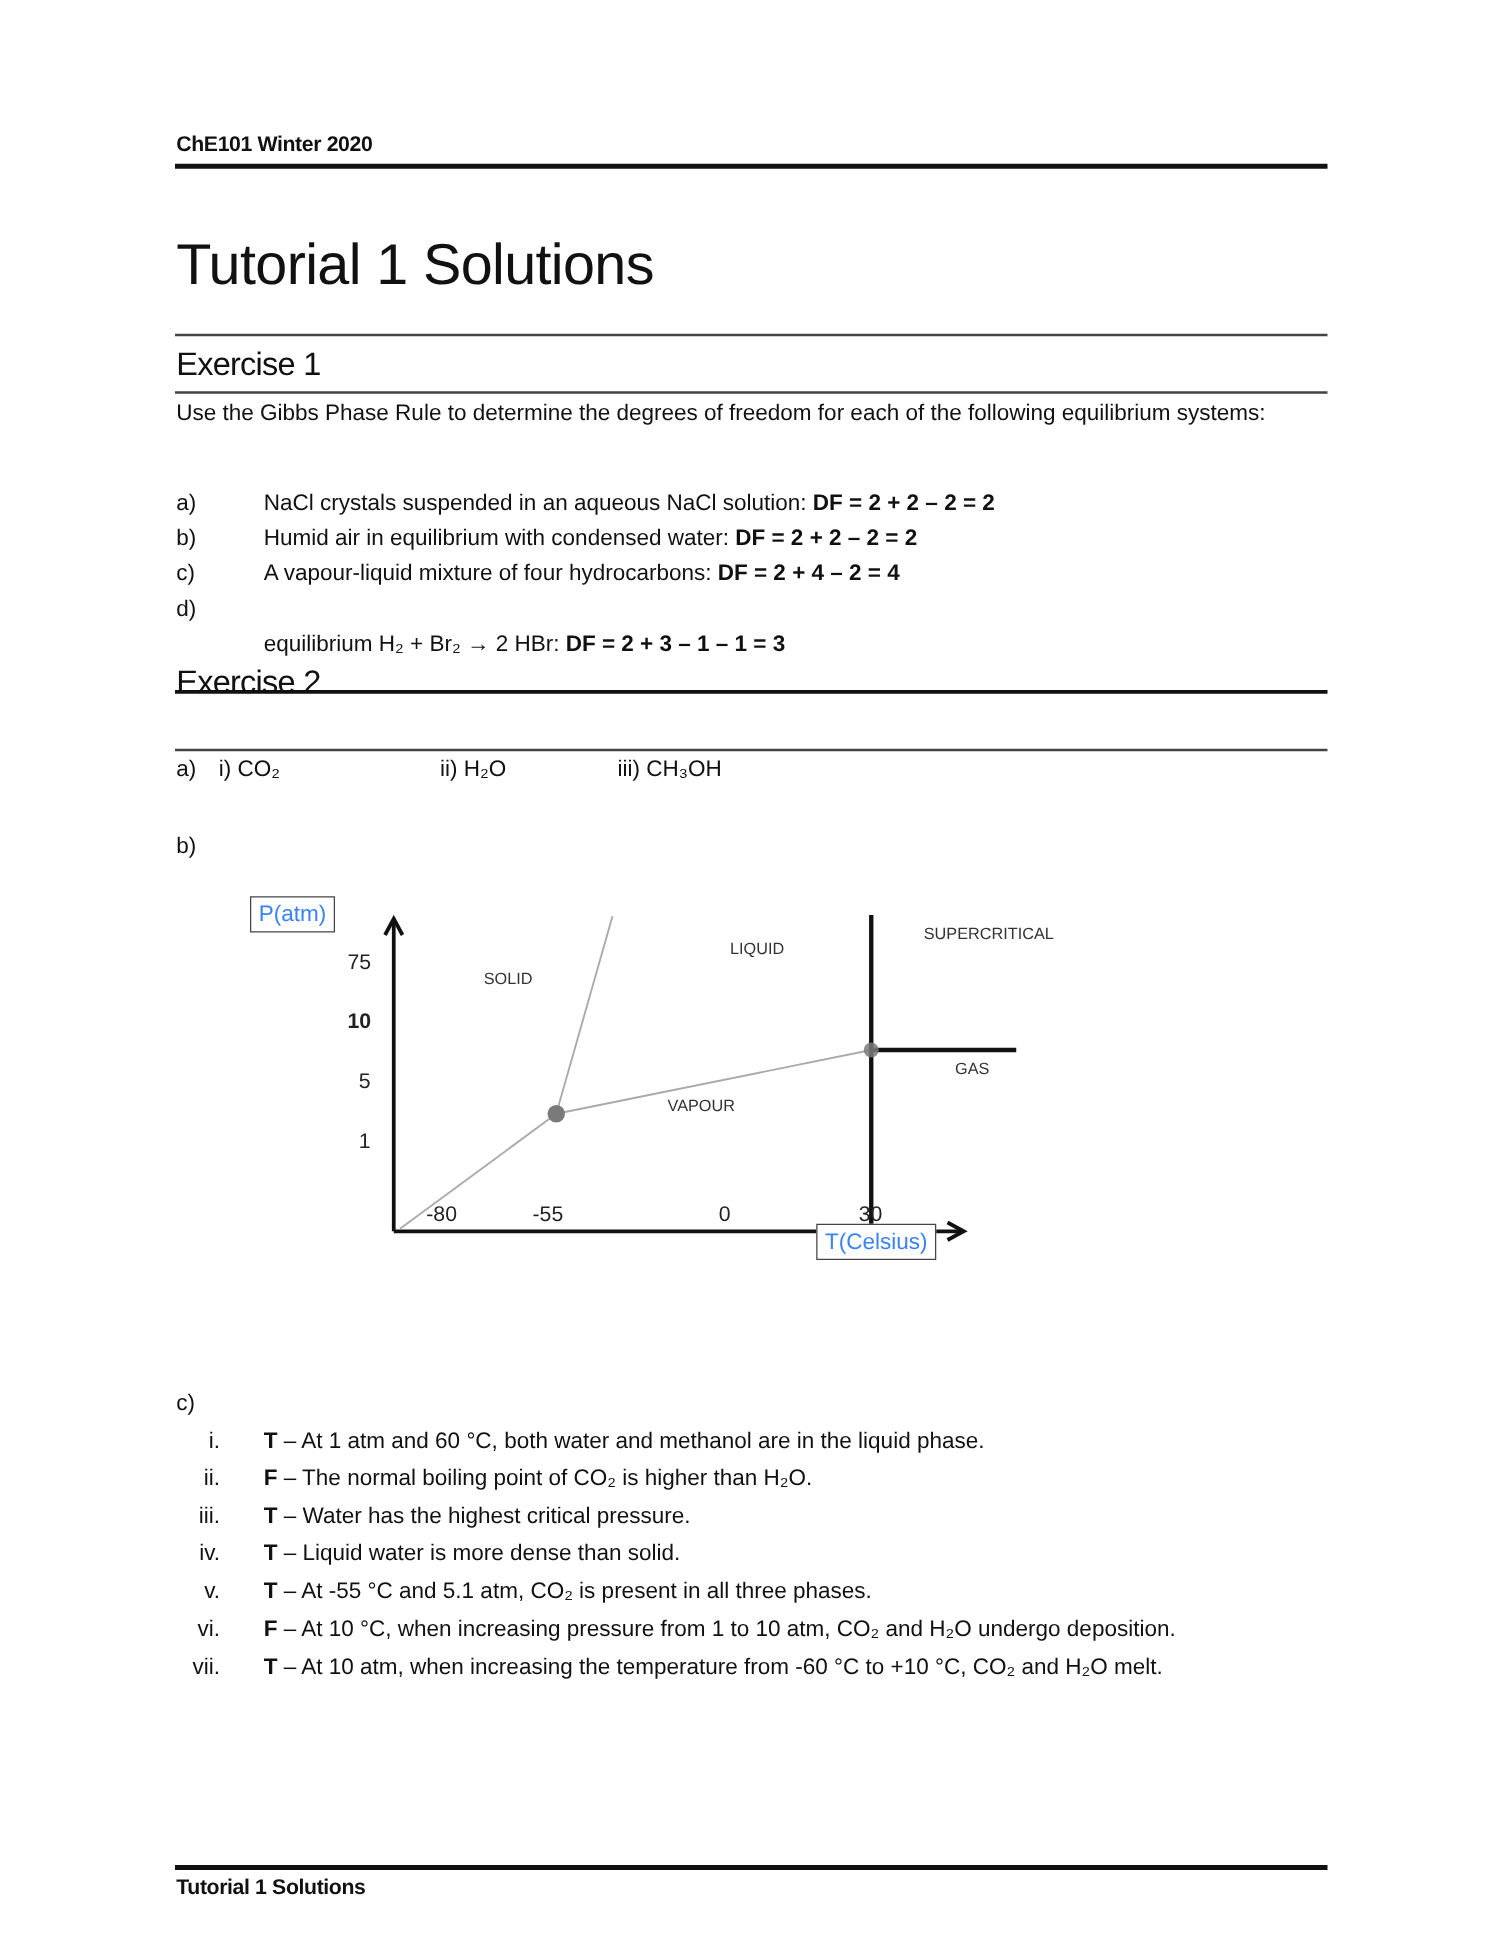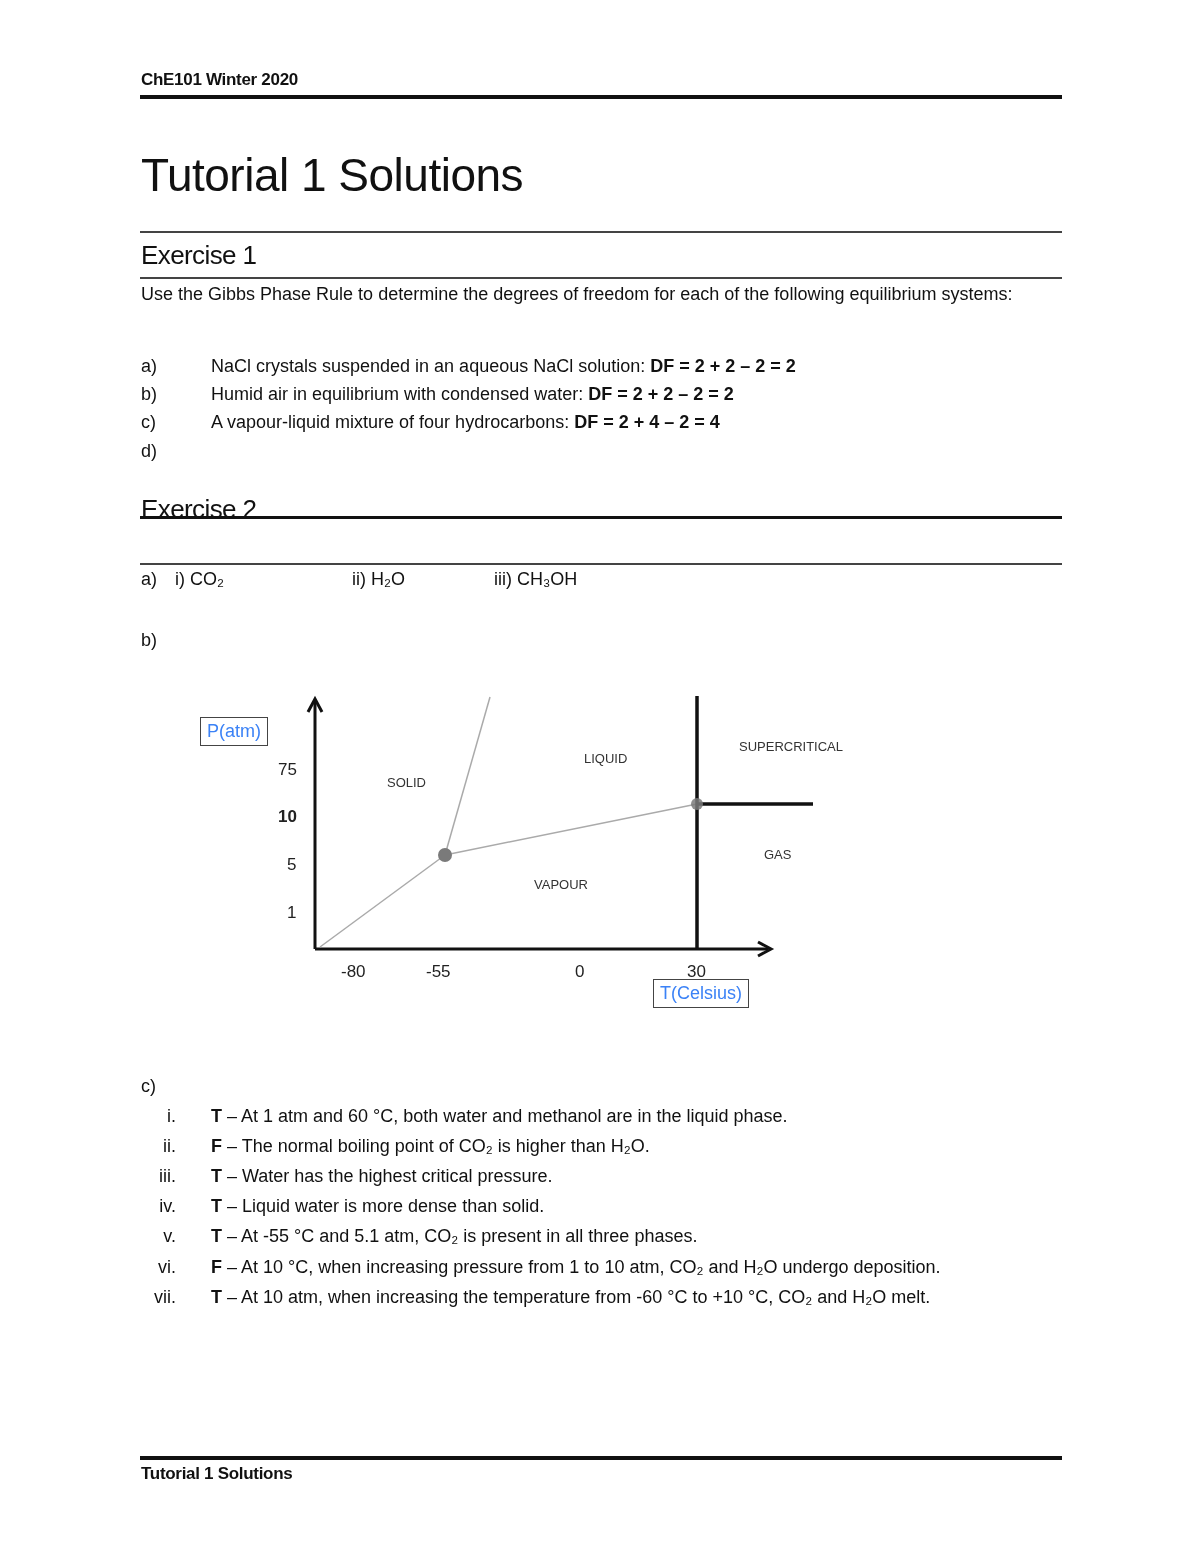--- a/index.html
+++ b/index.html
@@ -1,17 +1,17 @@
 <!DOCTYPE html>
 <html><head>
 <meta charset="utf-8">
 <style>
   html, body { margin: 0; padding: 0; background: #ffffff; }
   body { width: 1200px; height: 1553px; position: relative; font-family: "Liberation Sans", sans-serif; color: #111; overflow: hidden; }
-  .abs { position: absolute; }
+  .abs { position: absolute; margin-top: 36px; }
   .hdr { left: 141px; top: 70px; font-size: 17px; font-weight: bold; letter-spacing: -0.3px; }
   .rule-thick { left: 140px; width: 922px; height: 4px; background: #111; }
   .rule-thin { left: 140px; width: 922px; height: 2px; background: #444; }
   .title { left: 141px; top: 148px; font-size: 46px; font-weight: normal; letter-spacing: -0.5px; color: #111; }
   .h2 { left: 141px; font-size: 26px; letter-spacing: -0.6px; color: #111; }
   .para { left: 141px; width: 920px; font-size: 18px; line-height: 29px; text-align: justify; text-align-last: left; }
   .item { font-size: 18px; line-height: 28px; }
   .item .lbl { position: absolute; left: 0; }
   .item .txt { position: absolute; left: 70px; width: 850px; text-align: justify; }
   .roman .lbl { width: 36px; text-align: right; left: 0; }
@@ -41,20 +41,21 @@
 <div class="abs item" style="left:141px; top:380px; width:920px; height:28px;">
   <span class="lbl">b)</span>
   <span class="txt"><span>Humid air in equilibrium with condensed water: </span><b>DF = 2 + 2 – 2 = 2</b></span>
 </div>
 <div class="abs item" style="left:141px; top:408px; width:920px; height:28px;">
   <span class="lbl">c)</span>
   <span class="txt"><span>A vapour-liquid mixture of four hydrocarbons: </span><b>DF = 2 + 4 – 2 = 4</b></span>
 </div>
 <div class="abs item" style="left:141px; top:437px; width:920px; height:56px;">
   <span class="lbl">d)</span>
+  <span class="txt" style="top:28px;"><span>equilibrium H₂ + Br₂ → 2 HBr: </span><b>DF = 2 + 3 – 1 – 1 = 3</b></span>
 </div>
 
 <div class="abs rule-thick" style="top:516px; height:3px;"></div>
 <div class="abs h2" style="top:494px;text-align:center;">Exercise 2</div>
 <div class="abs rule-thin" style="top:563px;"></div>
 
 <div class="abs item" style="left:141px; top:565px; width:600px; height:28px;">
   <span class="lbl">a)</span>
   <span style="position:absolute; left:34px;">i) CO₂</span>
   <span style="position:absolute; left:211px;">ii) H₂O</span>

